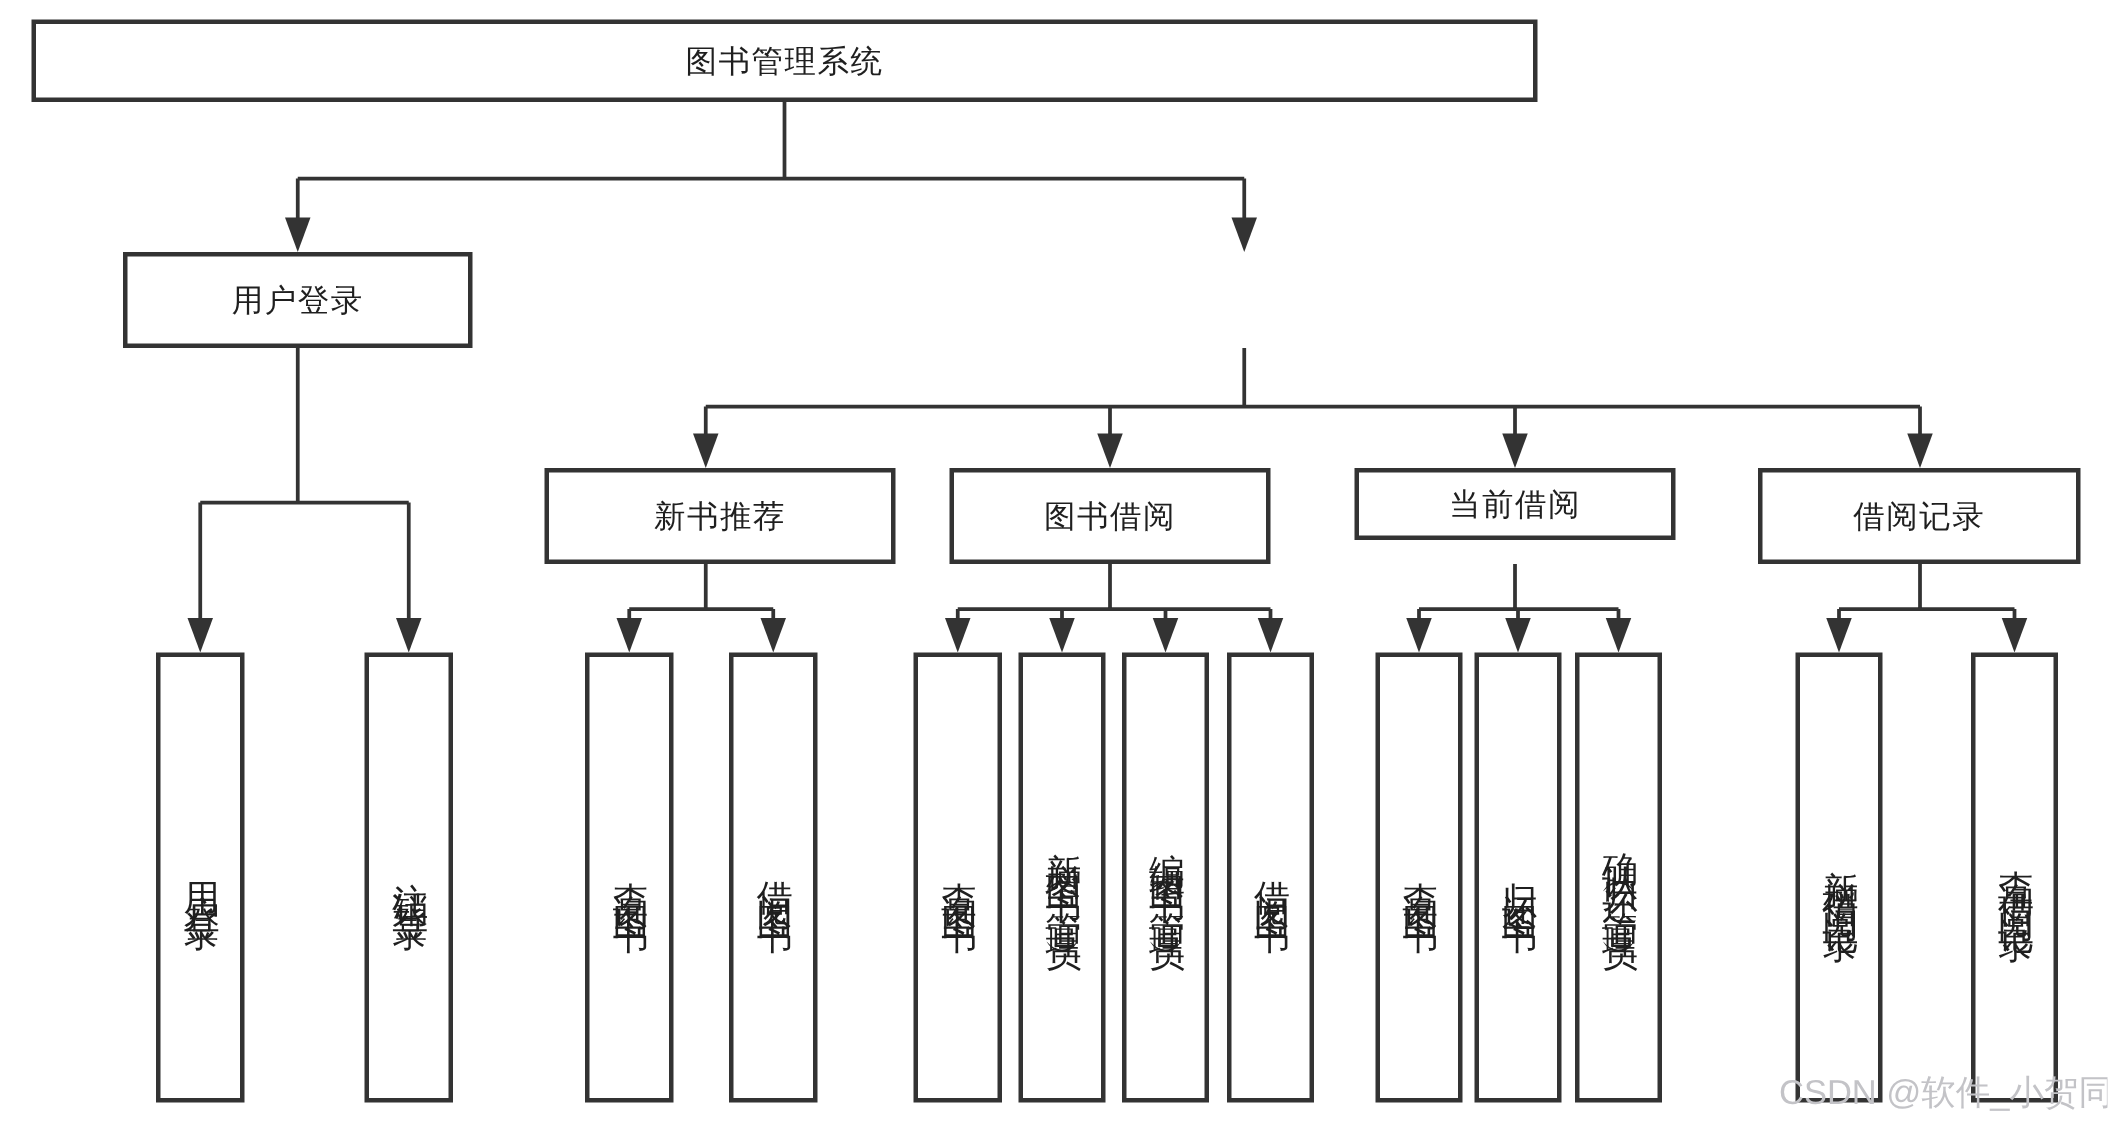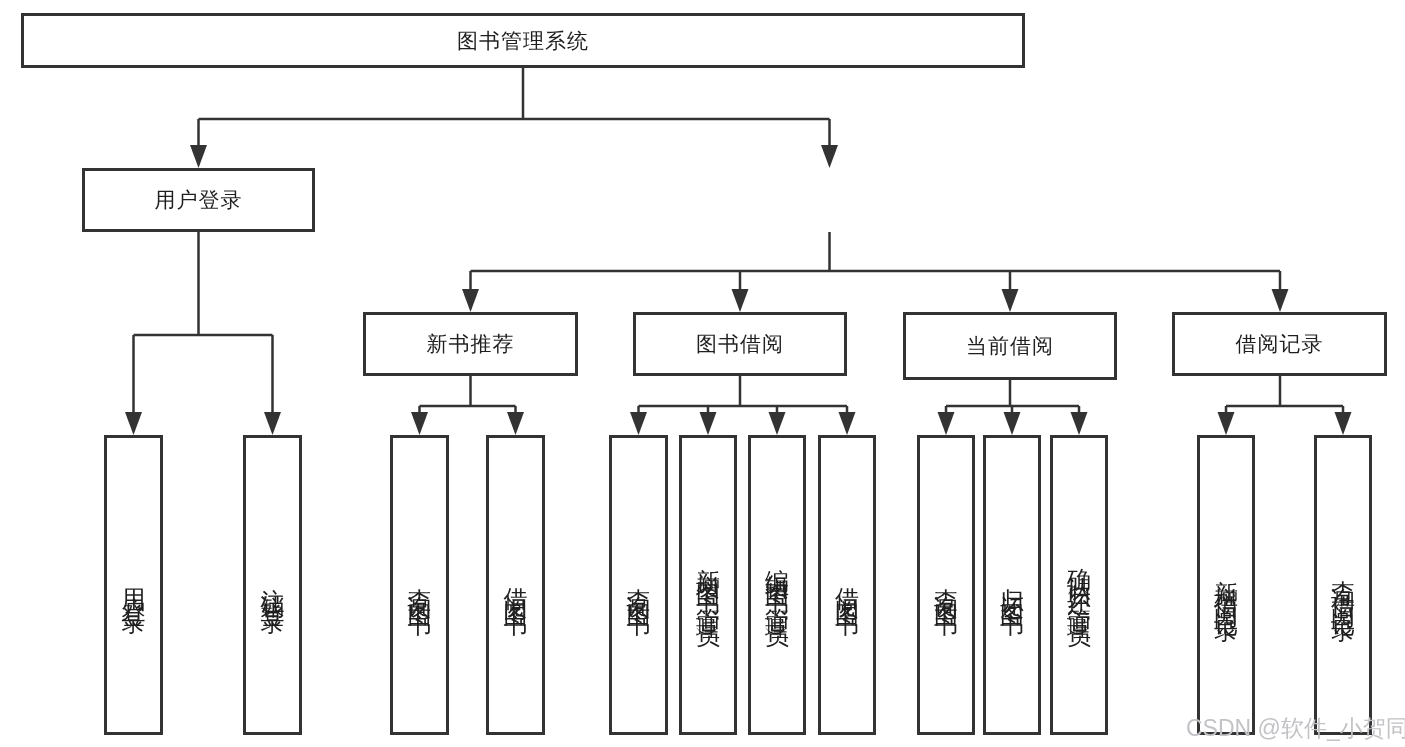--- a/index.html
+++ b/index.html
@@ -96,27 +96,27 @@
   </svg>
 
   <div class="node h-node" style="left:21px; top:13px; width:1004px; height:55px;">
     <span>图书管理系统</span>
   </div>
 
   <div class="node h-node" style="left:82px; top:168px; width:233px; height:64px;">
     <span>用户登录</span>
   </div>
 
-  <div class="node h-node" style="left:363px; top:312px; width:215px; height:64px;">
+  <div class="node h-node" style="left:363px; top:312px; width:234px; height:64px;">
     <span>新书推荐</span>
   </div>
   <div class="node h-node" style="left:633px; top:312px; width:214px; height:64px;">
     <span>图书借阅</span>
   </div>
-  <div class="node h-node" style="left:903px; top:312px; width:214px; height:68px;">
+  <div class="node h-node" style="left:903px; top:312px; width:214px; height:48px;">
     <span>当前借阅</span>
   </div>
   <div class="node h-node" style="left:1172px; top:312px; width:215px; height:64px;">
     <span>借阅记录</span>
   </div>
 
   <div class="node leaf" style="left:104px; top:435px; width:59px; height:300px;">
     <span class="vtext">用户登录</span>
   </div>
   <div class="node leaf" style="left:243px; top:435px; width:59px; height:300px;">

